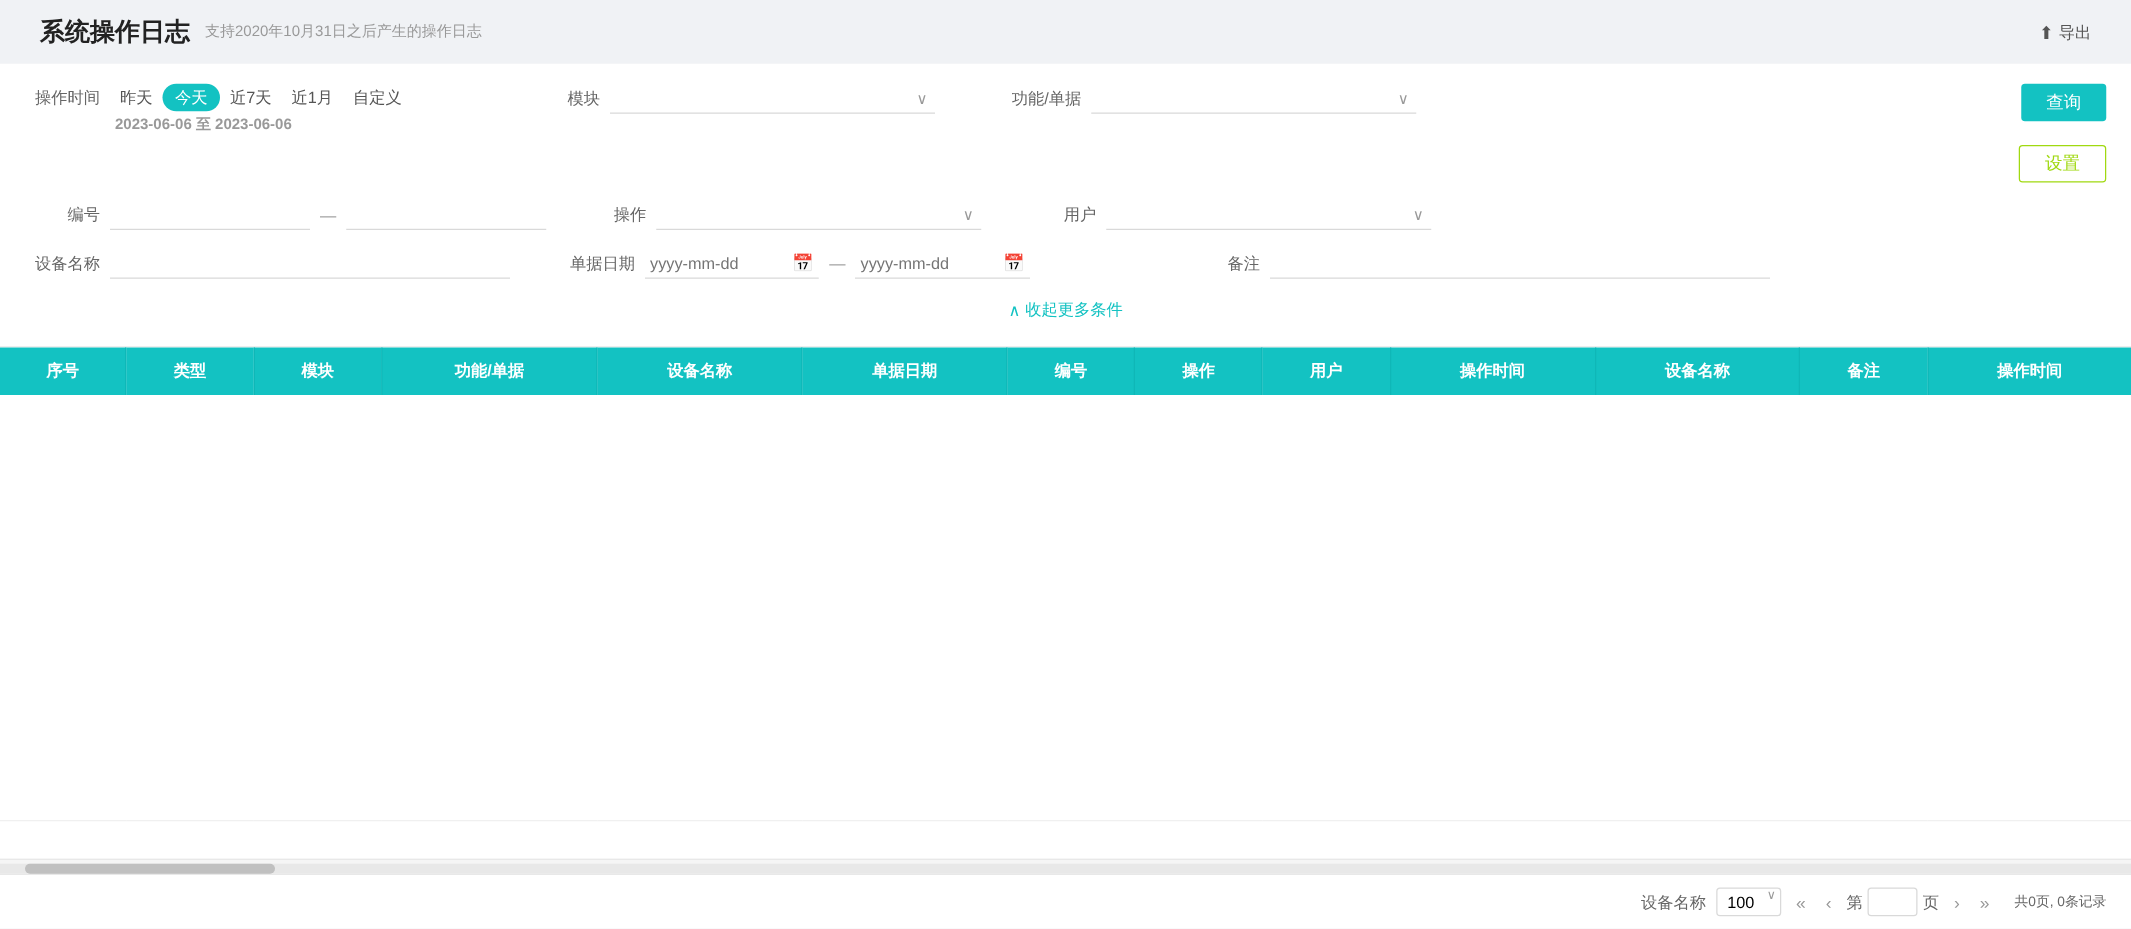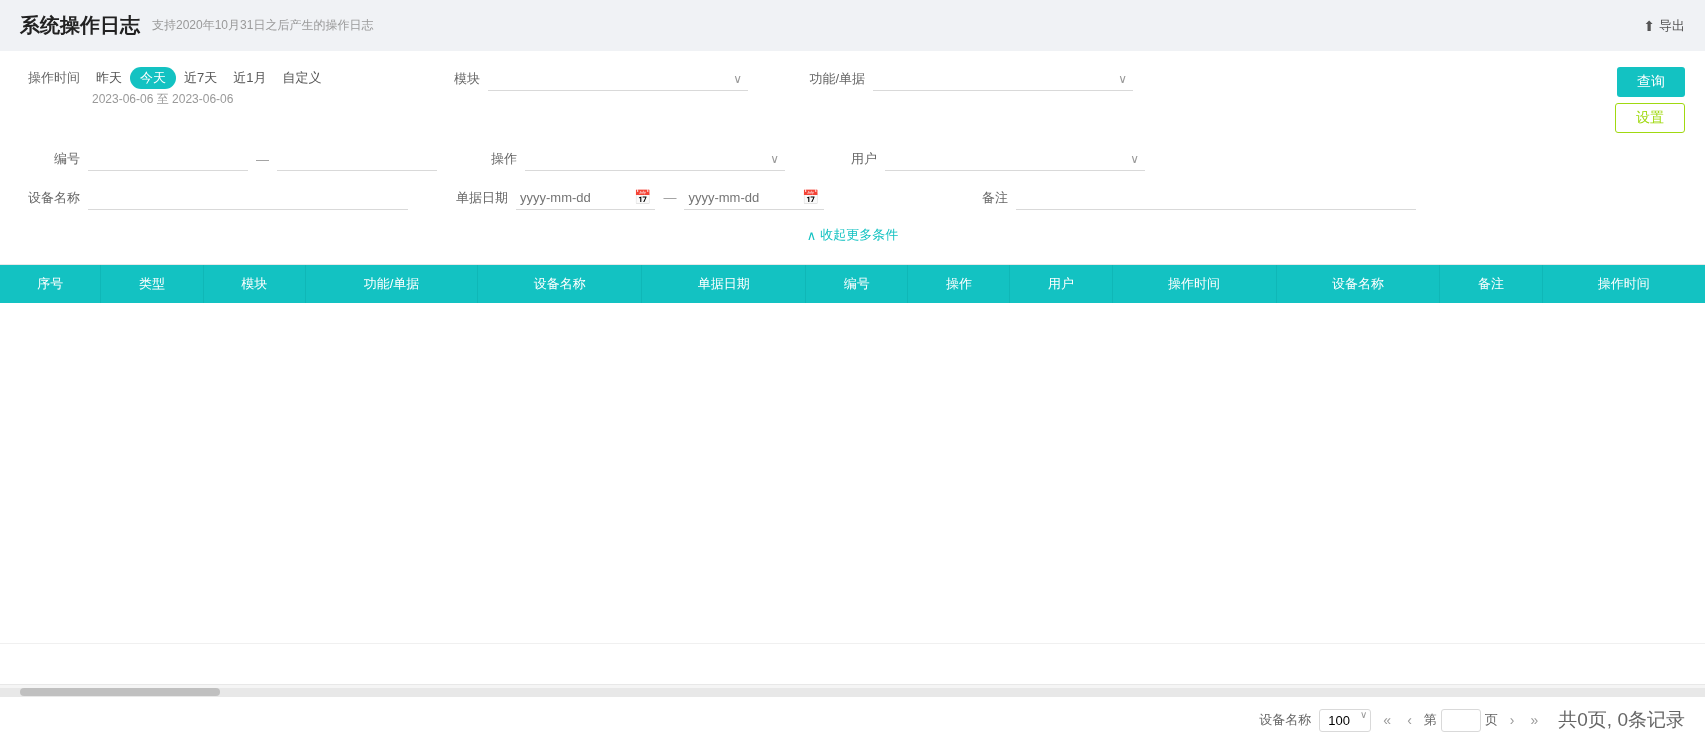--- a/index.html
+++ b/index.html
@@ -1,21 +1,21 @@
 <!DOCTYPE html>
 <html><head>
   <meta charset="utf-8">
   <style>
     * { box-sizing: border-box; margin: 0; padding: 0; }
     body { font-family: "Microsoft YaHei", "PingFang SC", sans-serif; font-size: 13px; background: #f0f2f5; color: #333; }
 
     .page-container { width: 1705px; min-height: 743px; background: #f0f2f5; display: flex; flex-direction: column; }
 
     
-    .page-header { display: flex; align-items: center; justify-content: space-between; padding: 12px 20px; background: #f0f2f5; gap: 12px; }
+    .page-header { display: flex; align-items: center; justify-content: space-between; padding: 12px 32px; background: #f0f2f5; gap: 12px; }
     .page-title { font-size: 20px; font-weight: bold; color: #222; margin-right: 12px; }
     .page-subtitle { font-size: 12px; color: #999; }
     .header-left { display: flex; align-items: center; }
     .export-btn { display: flex; align-items: center; gap: 4px; color: #555; font-size: 13px; cursor: pointer; border: none; background: none; }
     .export-icon { font-size: 14px; }
 
     
     .filter-area { background: #fff; padding: 16px 20px 10px 20px; border-bottom: 1px solid #e8e8e8; }
     .filter-label { color: #666; font-size: 13px; white-space: nowrap; min-width: 60px; text-align: right; margin-right: 8px; }
 
@@ -35,52 +35,52 @@
     .input-field-wide { width: 320px; }
     .input-separator { margin: 0 8px; color: #999; }
 
     
     .date-input-wrap { display: inline-flex; align-items: center; border-bottom: 1px solid #d9d9d9; padding: 4px 4px; gap: 14px; }
     .date-input { border: none; background: transparent; font-size: 13px; color: #bbb; outline: none; width: 100px; }
     .calendar-icon { color: #13c2c2; font-size: 14px; cursor: pointer; }
 
     
     .btn-query { background: #13c2c2; color: #fff; border: none; padding: 6px 20px; font-size: 14px; cursor: pointer; border-radius: 3px; }
-    .btn-settings { background: #fff; color: #a0d911; border: 1px solid #a0d911; padding: 5px 20px; font-size: 14px; cursor: pointer; border-radius: 3px; margin-top: 0; }
+    .btn-settings { background: #fff; color: #a0d911; border: 1px solid #a0d911; padding: 5px 20px; font-size: 14px; cursor: pointer; border-radius: 3px; margin-top: 13px; }
 
     
     .collapse-bar { text-align: center; padding: 6px 0 10px; }
     .collapse-btn { background: none; border: none; color: #13c2c2; cursor: pointer; font-size: 13px; display: inline-flex; align-items: center; gap: 4px; }
 
     
     .table-container { background: #fff; flex: 1; }
     .data-table { width: 100%; border-collapse: collapse; }
     .data-table thead tr { background: #13c2c2; }
-    .data-table thead th { color: #fff; font-size: 13px; font-weight: normal; padding: 10px 8px; text-align: center; border-right: 1px solid #0fb7b7; white-space: nowrap; }
+    .data-table thead th { color: #fff; font-size: 13px; font-weight: bold; padding: 10px 8px; text-align: center; border-right: 1px solid #0fb7b7; white-space: nowrap; }
     .data-table thead th:last-child { border-right: none; }
     .data-table tbody tr:nth-child(even) { background: #f9feff; }
     .data-table tbody td { padding: 10px 8px; text-align: center; font-size: 13px; border-bottom: 1px solid #f0f0f0; }
     .empty-area { height: 340px; }
 
     
     .scrollbar-area { background: #f5f5f5; height: 12px; margin: 0; border-top: 1px solid #e8e8e8; position: relative; }
     .scrollbar-track { position: absolute; bottom: 0; left: 0; right: 0; height: 8px; background: #e8e8e8; }
     .scrollbar-thumb { position: absolute; left: 20px; width: 200px; height: 8px; background: #c0c0c0; border-radius: 4px; }
 
     
     .pagination-bar { display: flex; align-items: center; justify-content: flex-end; padding: 10px 20px; background: #fff; gap: 8px; border-top: 1px solid #e8e8e8; }
     .page-size-label { color: #666; font-size: 13px; }
     .page-size-select { border: 1px solid #d9d9d9; border-radius: 3px; padding: 3px 20px 3px 8px; font-size: 13px; appearance: none; cursor: pointer; background: #fff; position: relative; }
     .page-size-wrap { position: relative; display: inline-flex; align-items: flex-start; }
     .page-size-arrow { position: absolute; right: 4px; font-size: 10px; color: #999; pointer-events: none; }
     .page-nav-btn { background: none; border: none; cursor: pointer; color: #999; font-size: 14px; padding: 2px 4px; }
     .page-num-wrap { display: flex; align-items: center; gap: 4px; }
     .page-label { color: #666; font-size: 13px; }
     .page-input { border: 1px solid #d9d9d9; border-radius: 3px; width: 40px; text-align: center; padding: 3px; font-size: 13px; }
-    .total-info { color: #666; font-size: 19px; margin-left: 8px; }
+    .total-info { color: #666; font-size: 11px; margin-left: 8px; }
   </style>
 </head>
 <body>
 
 <div class="page-container">
 
   <div class="page-header">
     <div class="header-left">
       <span class="page-title">系统操作日志</span>
       <span class="page-subtitle">支持2020年10月31日之后产生的操作日志</span>
@@ -99,21 +99,21 @@
         <div style="display:flex; align-items:center;">
           <span class="filter-label">操作时间</span>
           <div class="time-filter-group">
             <button class="time-btn">昨天</button>
             <button class="time-btn active">今天</button>
             <button class="time-btn">近7天</button>
             <button class="time-btn">近1月</button>
             <button class="time-btn">自定义</button>
           </div>
         </div>
-        <div style="padding-left:68px; margin-top:2px;">
+        <div style="padding-left:68px; margin-top:2px;font-weight:bold;">
           <span class="time-range-text">2023-06-06 至 2023-06-06</span>
         </div>
       </div>
 
       <div style="display:flex; align-items:center; min-width:320px; margin-left:40px;">
         <span class="filter-label" style="min-width:40px;">模块</span>
         <div class="select-wrap">
           <select class="select-inner">
             <option value=""></option>
           </select>

